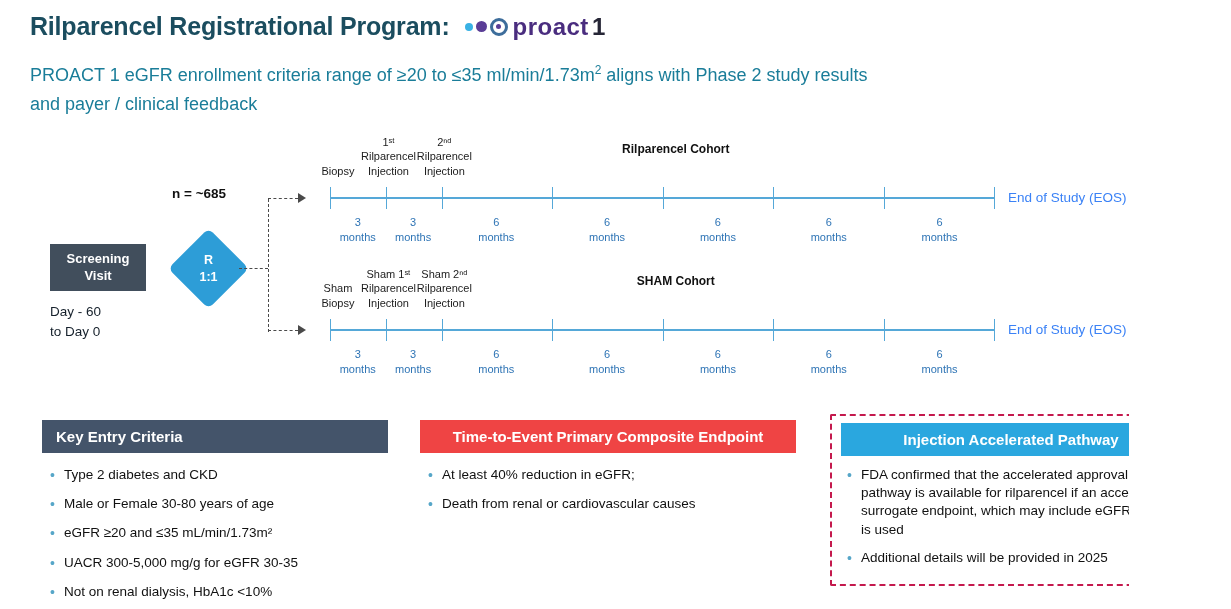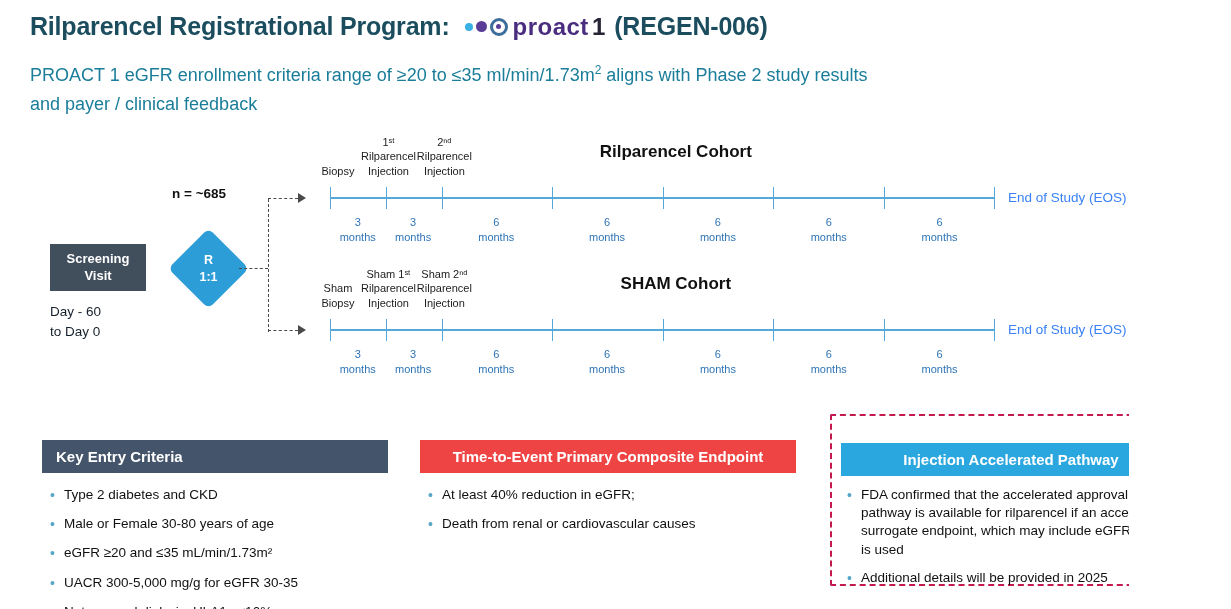--- a/index.html
+++ b/index.html
@@ -37,21 +37,21 @@
   .connector-h-mid{position:absolute;left:239px;top:268px;width:29px;border-top:1.5px dashed #4a4a4a;}
   .arrow{position:absolute;width:30px;border-top:1.5px dashed #4a4a4a;}
   .arrow::after{content:'';position:absolute;right:-8px;top:-6px;width:0;height:0;
     border-left:8px solid #4a4a4a;border-top:5px solid transparent;border-bottom:5px solid transparent;}
   .arrow.top{left:268px;top:198px;}
   .arrow.bottom{left:268px;top:330px;}
 
   
   .tl{position:absolute;left:330px;width:665px;}
   #tl1{top:124px;} #tl2{top:256px;}
-  .cohort{position:absolute;top:18px;left:52%;transform:translateX(-50%);font-size:17px;font-weight:700;
+  .cohort{position:absolute;top:18px;left:52%;transform:translateX(-50%);font-size:12px;font-weight:700;
     color:#111;white-space:nowrap;}
   .ms-area{position:relative;height:54px;}
   .ms{position:absolute;bottom:0;transform:translateX(-50%);font-size:11px;color:#1c1c1c;text-align:center;
     line-height:1.3;white-space:pre-line;width:max-content;}
   .ms:nth-of-type(1){left:1.2%;}
   .ms:nth-of-type(2){left:8.8%;}
   .ms:nth-of-type(3){left:17.2%;}
   .track{display:flex;height:22px;position:relative;margin-top:9px;}
   .track::before{content:'';position:absolute;left:0;right:0;top:50%;margin-top:-1px;border-top:2px solid #55a8d8;}
   .interval{flex-grow:1;flex-basis:0;flex-shrink:0;height:100%;border-right:1.5px solid #55a8d8;}
@@ -59,21 +59,21 @@
   .months-row{display:flex;margin-top:6px;}
   .mcell{flex-grow:1;flex-basis:0;flex-shrink:0;text-align:center;font-size:11px;font-weight:500;
     color:#2e74b5;line-height:1.35;}
   .mv,.mu{display:block;}
   .end-label{position:absolute;left:100%;top:66px;margin-left:13px;font-size:13.5px;color:#3b82f6;white-space:nowrap;}
 
   
   .box{position:absolute;top:420px;}
   #box1{left:42px;width:346px;}
   #box2{left:420px;width:376px;}
-  .box-header{color:#fff;font-weight:700;font-size:15px;padding:8px 14px;margin-top:20px;}
+  .box-header{color:#fff;font-weight:700;font-size:15px;padding:8px 14px;}
   #box1 .box-header{background:#44546a;text-align:left;}
   #box2 .box-header{background:#ef4444;text-align:center;}
   .bullets{padding:13px 4px 0 8px;}
   .bullet{display:flex;gap:9px;margin-bottom:10px;font-size:13.5px;color:#111;line-height:1.35;}
   .dot{flex:0 0 auto;}
   .dot::before{content:'•';color:#56a6c8;font-size:14px;}
 
   .pathway-wrap{position:absolute;left:830px;top:414px;width:362px;height:172px;border:2px dashed #c4194d;
     border-radius:2px;padding:7px 9px;box-sizing:border-box;}
   .pathway-wrap .box-header{background:#2aa7df;text-align:center;}
@@ -88,21 +88,20 @@
     <h1 class="page-title">Rilparencel Registrational Program:</h1>
     <span class="logo">
       <span class="d1"></span>
       <span class="d2"></span>
       <span class="ring">
           <span class="ring-dot"></span>
         </span>
       <span class="logo-text">proact</span>
       <span class="logo-num">1</span>
     </span>
-    <span class="title-suffix">(REGEN-006)</span>
   </div>
 
   <div class="subtitle">
     <div><span>PROACT 1 eGFR enrollment criteria range of ≥20 to ≤35 ml/min/1.73m</span><sup>2</sup><span> aligns with Phase 2 study results</span></div>
     <div>and payer / clinical feedback</div>
   </div>
 
   <div class="n-label">n = ~685</div>
   <div class="screening-box">Screening
 Visit</div>

